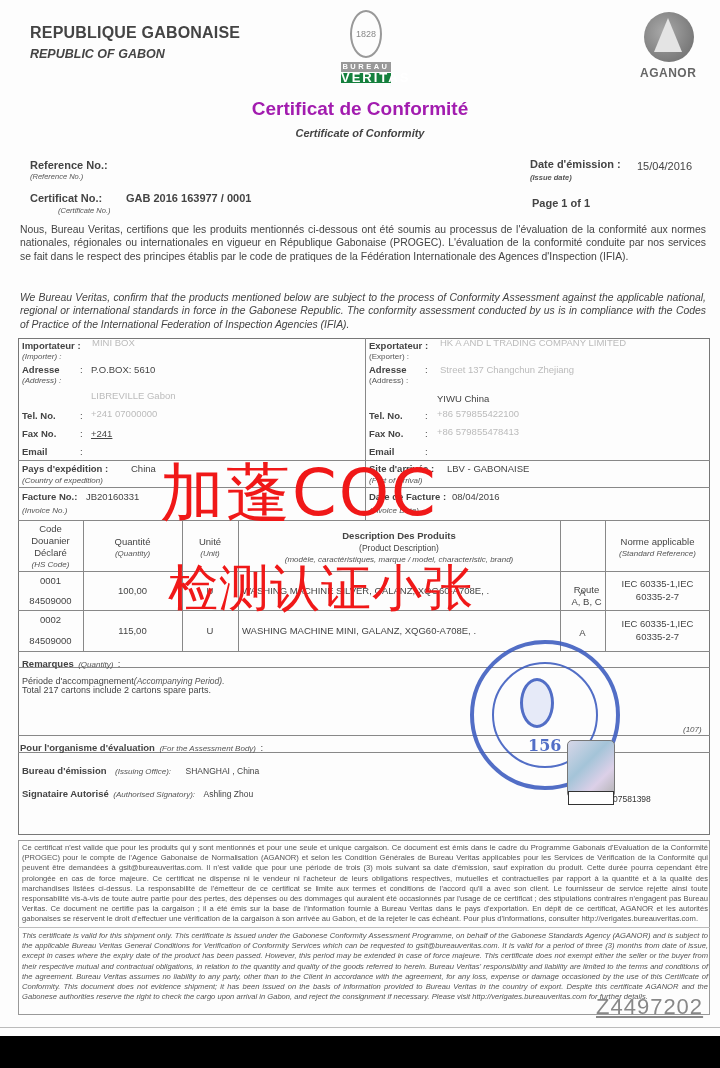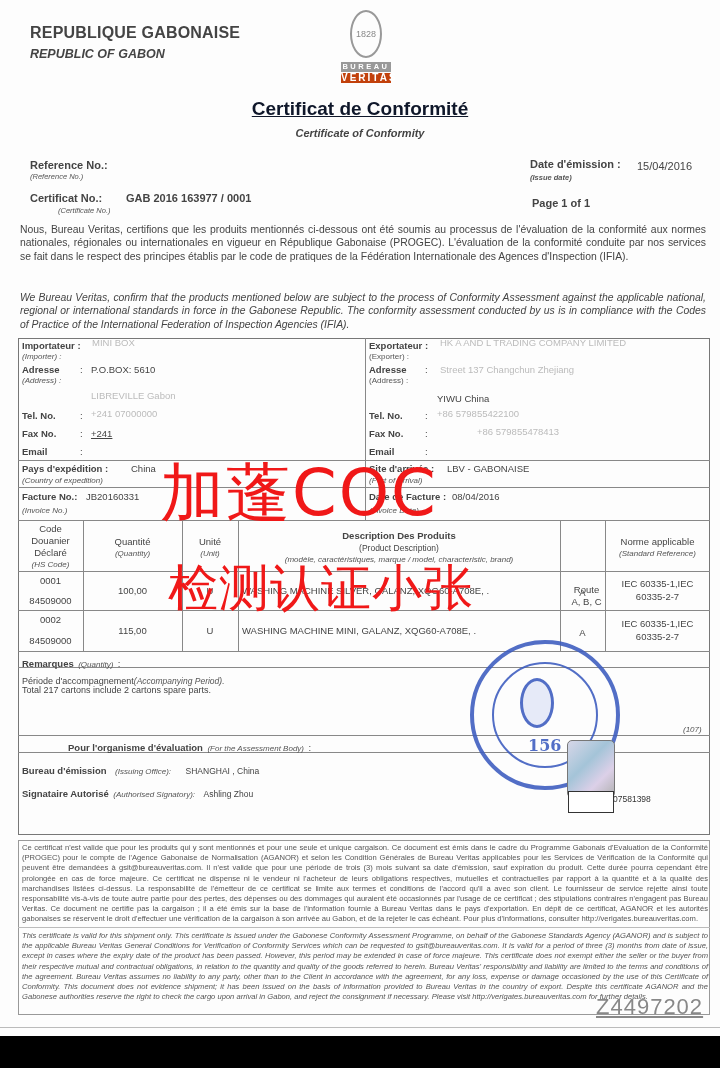--- a/index.html
+++ b/index.html
@@ -4,26 +4,26 @@
 <style>
   * { box-sizing: border-box; margin: 0; padding: 0; }
   html, body { width: 720px; height: 1068px; background: #fff; overflow: hidden; }
   body { font-family: "Liberation Sans", sans-serif; color: #333; position: relative; }
   .page { position: absolute; left: 0; top: 0; width: 720px; height: 1068px; background: #fdfdfd; }
   .hdr-fr { position: absolute; left: 30px; top: 24px; font-size: 16px; font-weight: bold; color: #444; letter-spacing: 0.2px; }
   .hdr-en { position: absolute; left: 30px; top: 47px; font-size: 12.5px; font-weight: bold; font-style: italic; color: #444; }
   .bv-logo { position: absolute; left: 341px; top: 10px; width: 50px; height: 74px; }
   .bv-seal { position: absolute; left: 9px; top: 0; width: 32px; height: 48px; border: 2px solid #999; border-radius: 50%; display:flex; align-items:center; justify-content:center; color:#888; font-size:9px; }
   .bv-bureau { position: absolute; left: 0; top: 52px; width: 50px; height: 10px; background: #999; color: #fff; font-size: 7.5px; letter-spacing: 2.5px; text-align: center; line-height: 10px; font-weight: bold; }
-  .bv-veritas { position: absolute; left: 0; top: 63px; width: 50px; height: 10px; background: #c2410c; color: #fff; font-size: 10px; letter-spacing: 2px; text-align: center; line-height: 10px; font-weight: bold; }
+  .bv-veritas { position: absolute; left: 0; top: 63px; width: 50px; height: 10px; background: #15803d; color: #fff; font-size: 13px; letter-spacing: 2px; text-align: center; line-height: 10px; font-weight: bold; }
   .aganor { position: absolute; left: 636px; top: 12px; width: 70px; height: 72px; }
   .aganor-circle { position: absolute; left: 8px; top: 0; width: 50px; height: 50px; border-radius: 50%; background: radial-gradient(circle at 40% 40%, #aaa, #666); }
   .aganor-tri { position: absolute; left: 18px; top: 6px; width: 0; height: 0; border-left: 14px solid transparent; border-right: 14px solid transparent; border-bottom: 34px solid #e4e4e4; }
   .aganor-text { position: absolute; left: 4px; top: 54px; font-size: 12px; font-weight: bold; color: #666; letter-spacing: 0.5px; }
-  .title { position: absolute; left: 0; width: 720px; top: 98px; text-align: center; font-size: 19px; font-weight: bold; color: #0f172a; text-decoration: underline; }
+  .title { position: absolute; left: 0; width: 720px; top: 98px; text-align: center; font-size: 19px; font-weight: bold; color: #a21caf; }
   .subtitle { position: absolute; left: 0; width: 720px; top: 127px; text-align: center; font-size: 11px; font-weight: bold; font-style: italic; color: #444; }
   .lbl { font-weight: bold; font-size: 11px; color: #444; }
   .lbl-sub { font-style: italic; font-size: 7.5px; color: #555; }
   .abs { position: absolute; }
   .val { font-size: 11px; color: #444; }
   .para { position: absolute; left: 20px; width: 686px; font-size: 10.4px; line-height: 13.3px; color: #444; text-align: justify; }
   .para.it { font-style: italic; }
   .box { position: absolute; border: 1px solid #777; }
   .hline { position: absolute; height: 1px; background: #888; }
   .vline { position: absolute; width: 1px; background: #888; }
@@ -33,41 +33,46 @@
   .td { position: absolute; text-align: center; font-size: 9.5px; color: #444; }
   .blur { color: #bbb; filter: blur(0.6px); }
   .watermark { position: absolute; color: #f01818; font-family: "DejaVu Sans", sans-serif; pointer-events: none; }
   .wm1 { left: 160px; top: 450px; font-size: 64px; letter-spacing: 2px; }
   .wm2 { left: 168px; top: 555px; font-size: 50px; letter-spacing: 1px; }
   .stamp { position: absolute; left: 470px; top: 640px; width: 150px; height: 150px; border: 4px solid #3b5bbf; border-radius: 50%; opacity: 0.88; }
   .stamp-inner { position: absolute; left: 18px; top: 18px; width: 106px; height: 106px; border: 2px solid #3b5bbf; border-radius: 50%; }
   .stamp-oval { position: absolute; left: 46px; top: 34px; width: 34px; height: 50px; border: 3px solid #3b5bbf; border-radius: 50%; background: #e3e8f8; }
   .stamp-num { position: absolute; left: 54px; top: 92px; color: #3b5bbf; font-weight: bold; font-size: 16px; font-family: "DejaVu Serif", serif; }
   .holo { position: absolute; left: 567px; top: 740px; width: 48px; height: 58px; border-radius: 5px; background: linear-gradient(135deg, #d7d7e8, #a4c4d8 40%, #dcd0e8 70%, #b0b0b0); border: 1px solid #777; }
-  .holo-num { position: absolute; left: 568px; top: 791px; width: 46px; height: 22px; font-size: 8.5px; text-align: center; line-height: 14px; background: #fff; border: 1px solid #333; color: #333; padding-left: 44px; }
+  .holo-num { position: absolute; left: 568px; top: 791px; width: 46px; height: 14px; font-size: 8.5px; text-align: center; line-height: 14px; background: #fff; border: 1px solid #333; color: #333; padding-left: 44px; }
   .fine { position: absolute; left: 22px; width: 686px; font-size: 7.6px; line-height: 10.2px; color: #555; text-align: justify; }
   .fine.it { font-style: italic; }
   .serial { position: absolute; left: 596px; top: 994px; font-size: 22px; color: #888; letter-spacing: 1px; font-family: "Liberation Sans", sans-serif; text-decoration: underline; }
   .bottom-rule { position: absolute; left: 0; top: 1027px; width: 720px; height: 1px; background: #bbb; }
   .black-bar { position: absolute; left: 0; top: 1036px; width: 720px; height: 32px; background: #000; }
 </style>
 </head>
 <body>
 
 <div class="page">
 
   <div class="hdr-fr">REPUBLIQUE GABONAISE</div>
   <div class="hdr-en">REPUBLIC OF GABON</div>
 
   <div class="bv-logo">
     <div class="bv-seal">1828</div>
     <div class="bv-bureau">BUREAU</div>
     <div class="bv-veritas">VERITAS</div>
   </div>
 
+  <div class="aganor">
+    <div class="aganor-circle"></div>
+    <div class="aganor-tri"></div>
+    <div class="aganor-text">AGANOR</div>
+  </div>
 
   <div class="title">Certificat de Conformité</div>
   <div class="subtitle">Certificate of Conformity</div>
 
   <div class="abs lbl" style="left:30px;top:159px;">Reference No.:</div>
   <div class="abs lbl-sub" style="left:30px;top:172px;">(Reference No.)</div>
   <div class="abs val" style="left:126px;top:159px;"></div>
 
   <div class="abs lbl" style="left:30px;top:192px;">Certificat No.:</div>
   <div class="abs lbl-sub" style="left:30px;top:206px;margin-left:28px;">(Certificate No.)</div>
@@ -120,21 +125,21 @@
     <div class="abs f10" style="left:425px;top:364px;">:</div>
     <div class="abs f10 blur" style="left:440px;top:364px;">Street 137 Changchun Zhejiang</div>
     <div class="abs f10" style="left:437px;top:393px;">YIWU China</div>
 
     <div class="abs f10" style="left:369px;top:410px;font-weight:bold;">Tel. No.</div>
     <div class="abs f10" style="left:425px;top:410px;">:</div>
     <div class="abs f10 blur" style="left:437px;top:408px;">+86 579855422100</div>
 
     <div class="abs f10" style="left:369px;top:428px;font-weight:bold;">Fax No.</div>
     <div class="abs f10" style="left:425px;top:428px;">:</div>
-    <div class="abs f10 blur" style="left:437px;top:426px;margin-left:40px;">+86 579855478413</div>
+    <div class="abs f10 blur" style="left:437px;top:426px;">+86 579855478413</div>
 
     <div class="abs f10" style="left:369px;top:446px;font-weight:bold;">Email</div>
     <div class="abs f10" style="left:425px;top:446px;">:</div>
   </div>
 
   <div class="abs f10" style="left:22px;top:463px;font-weight:bold;">Pays d'expédition :</div>
   <div class="abs small-i" style="left:22px;top:476px;">(Country of expedition)</div>
   <div class="abs f10" style="left:131px;top:463px;">China</div>
 
   <div class="abs f10" style="left:369px;top:463px;font-weight:bold;">Site d'arrivée :</div>
@@ -217,21 +222,21 @@
     <span class="f10">:</span>
   </div>
   <div class="abs" style="left:22px;top:670px;">
     <span class="f10" style="font-size:9px;">Période d'accompagnement</span><span class="small-i" style="font-size:8.5px;">(Accompanying Period).</span>
   </div>
   <div class="abs f10" style="left:22px;top:685px;font-size:9px;">Total 217 cartons include 2 cartons spare parts.</div>
   <div class="abs small-i" style="left:683px;top:725px;">(107)</div>
 
   <div class="hline" style="left:18px;top:735px;width:692px;"></div>
   <div class="hline" style="left:18px;top:752px;width:692px;"></div>
-  <div class="abs" style="left:20px;top:737px;padding-left:48px;">
+  <div class="abs" style="left:20px;top:737px;">
     <span class="f10" style="font-weight:bold;">Pour l'organisme d'évaluation</span>
     <span class="small-i">(For the Assessment Body)</span>
     <span class="f10">:</span>
   </div>
   <div class="abs" style="left:22px;top:760px;">
     <span class="f10" style="font-weight:bold;">Bureau d'émission</span>
     <span class="small-i" style="margin-left:4px;">(Issuing Office):</span>
     <span class="f10" style="font-size:8.5px;margin-left:10px;">SHANGHAI , China</span>
   </div>
   <div class="abs" style="left:22px;top:783px;">

